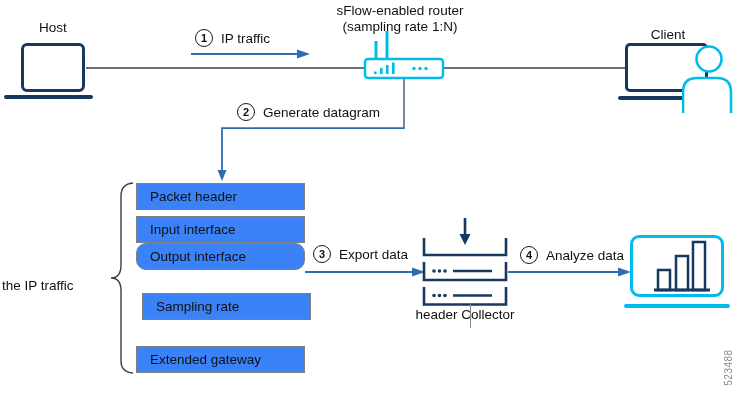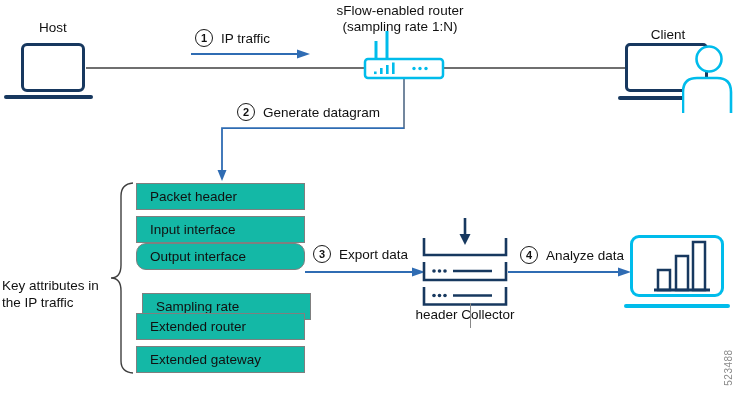--- a/index.html
+++ b/index.html
@@ -10,21 +10,21 @@
   .abs{position:absolute;}
   .underlay{position:absolute;left:0;top:0;z-index:0;}
   .node-label{font-size:13.5px;text-align:center;color:#111;}
   .step-circle{
     width:16px;height:16px;border:1.6px solid #1a1a1a;border-radius:50%;
     font-size:11px;font-weight:700;line-height:16px;text-align:center;color:#111;
     background:#fff;z-index:3;
   }
   .step-label{font-size:13.5px;color:#111;z-index:3;white-space:nowrap;}
   .attr-box{
-    left:136px;width:154px;height:25px;border:1.2px solid #7f7f7f;background:#14b8a6;
+    left:136px;width:154px;height:25px;border:1.2px solid #7f7f7f;background:#3b82f6;
     font-size:13.5px;line-height:25px;padding-left:13px;z-index:2;color:#111;
   }
   .caption{font-size:13.5px;line-height:17px;color:#111;}
   
   .laptop-screen{left:21px;top:43px;width:58px;height:43px;border:3px solid #17385f;border-radius:6px;background:#fff;z-index:2;}
   .laptop-base{left:4px;top:95px;width:89px;height:3.5px;background:#17385f;border-radius:2px;z-index:2;}
   
   .monitor{left:625px;top:43px;width:77px;height:43px;border:3px solid #17385f;border-radius:5px;background:#fff;z-index:2;}
   .monitor-base{left:618px;top:96px;width:68px;height:3.5px;background:#17385f;border-radius:2px;z-index:2;}
   
@@ -105,29 +105,27 @@
   <div class="abs step-circle" style="left:237px;top:103px;">2</div>
   <div class="abs step-label" style="left:263px;top:105px;">Generate datagram</div>
 
   <div class="abs step-circle" style="left:313px;top:245px;">3</div>
   <div class="abs step-label" style="left:339px;top:247px;">Export data</div>
 
   <div class="abs step-circle" style="left:520px;top:246px;">4</div>
   <div class="abs step-label" style="left:546px;top:248px;">Analyze data</div>
 
   <div class="abs caption" style="left:2px;top:277px;width:118px;">
-    <div>Key attributes in</div>
     <div>the IP traffic</div>
   </div>
 
   <div class="abs attr-box" style="top:183px;">Packet header</div>
   <div class="abs attr-box" style="top:215.6px;">Input interface</div>
   <div class="abs attr-box" style="top:243px;border-radius:10px;">Output interface</div>
   <div class="abs attr-box" style="top:293px;margin-left:6px;">Sampling rate</div>
-  <div class="abs attr-box" style="top:313.4px;">Extended router</div>
   <div class="abs attr-box" style="top:346px;">Extended gateway</div>
 
   <svg class="abs icon-svg" style="left:420px;top:214px;" width="95" height="96">
     <line x1="45" y1="4" x2="45" y2="22" stroke="#17385f" stroke-width="2.6"></line>
     <polygon points="39.5,20 45,31 50.5,20" fill="#17385f"></polygon>
     <path d="M4,24 L4,41 L86,41 L86,24" fill="none" stroke="#17385f" stroke-width="2.6"></path>
     <path d="M4,48 L4,66 L86,66 L86,48" fill="none" stroke="#17385f" stroke-width="2.6"></path>
     <circle cx="14" cy="57" r="1.8" fill="#17385f"></circle>
     <circle cx="19.5" cy="57" r="1.8" fill="#17385f"></circle>
     <circle cx="25" cy="57" r="1.8" fill="#17385f"></circle>

